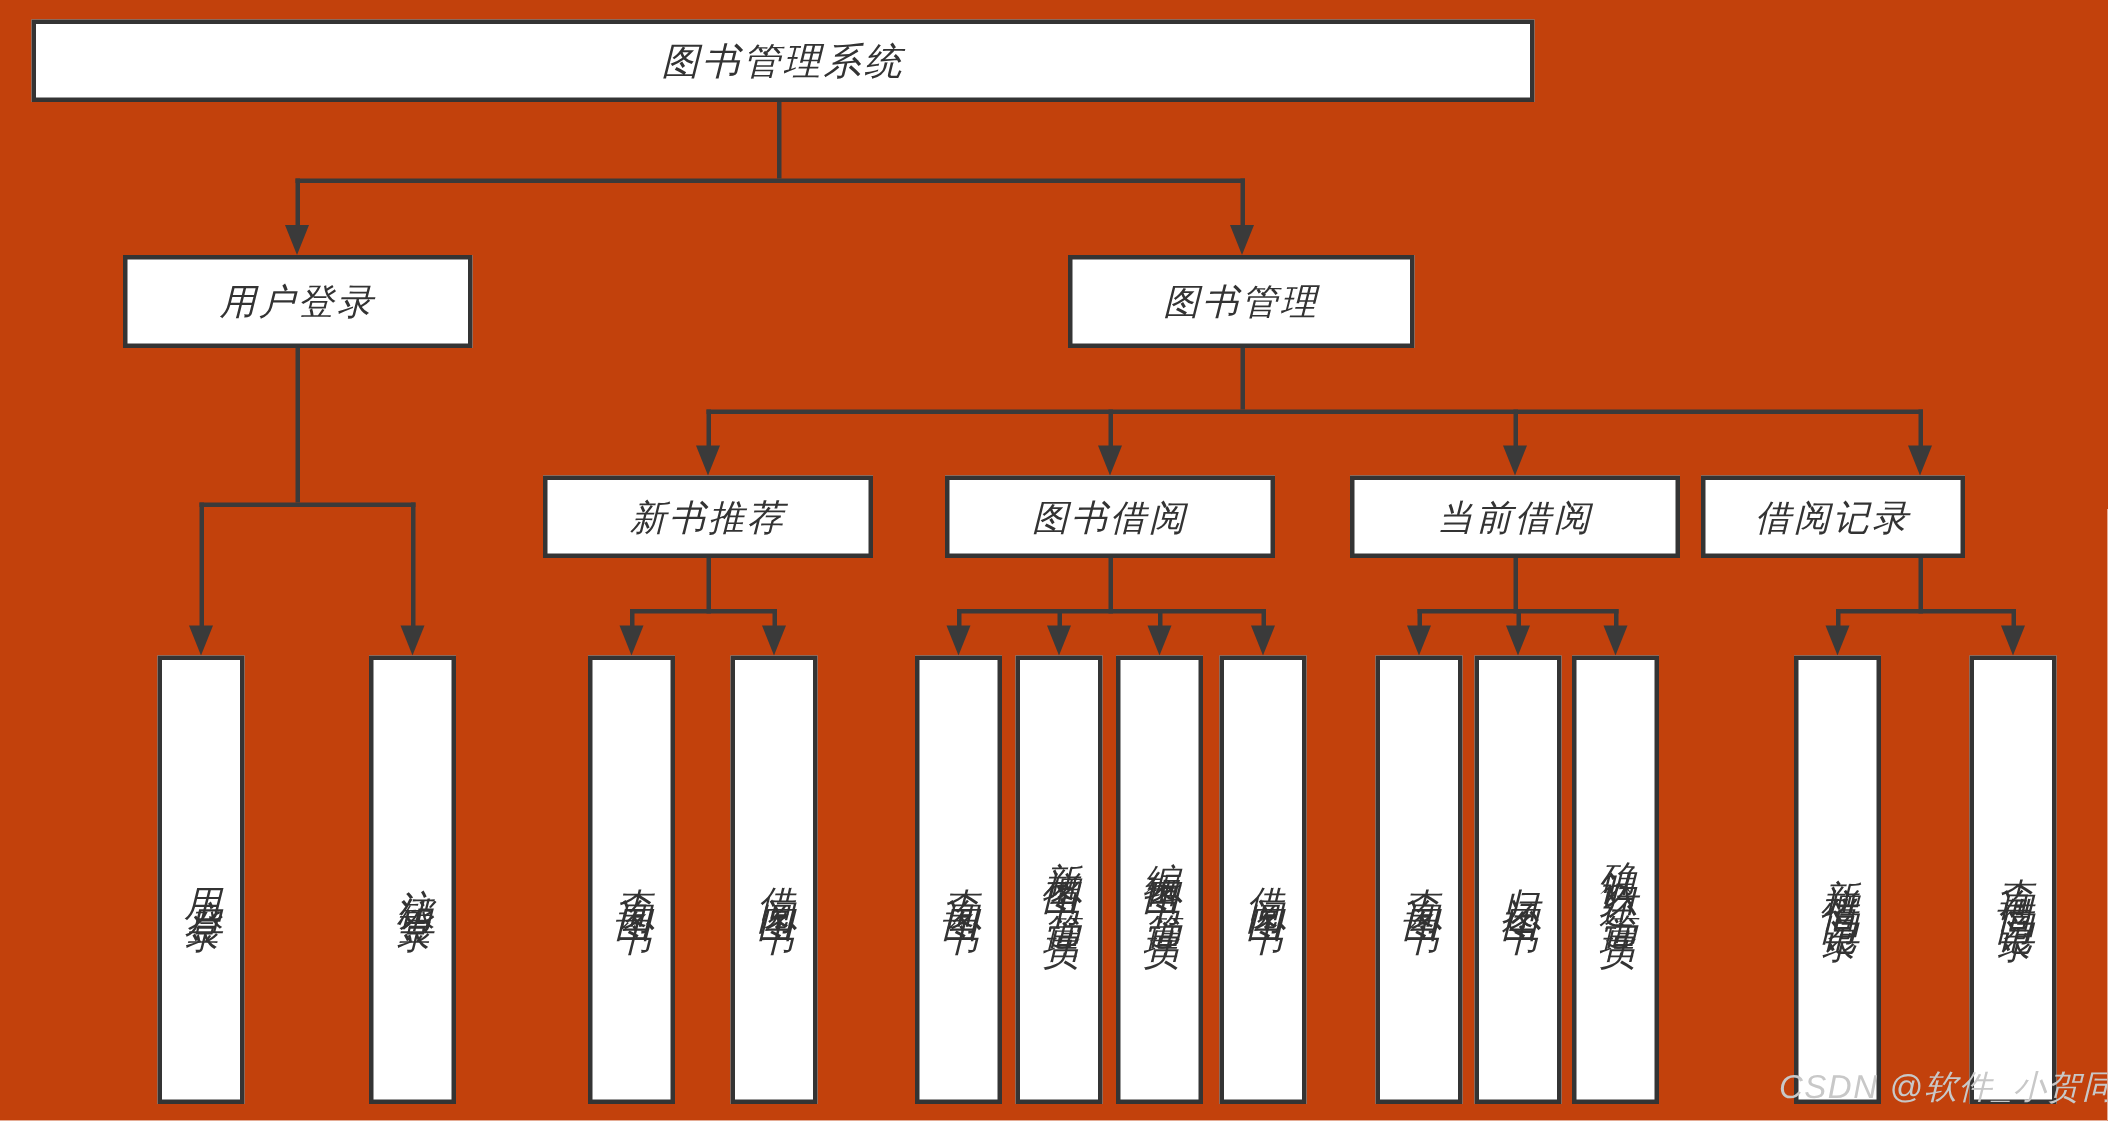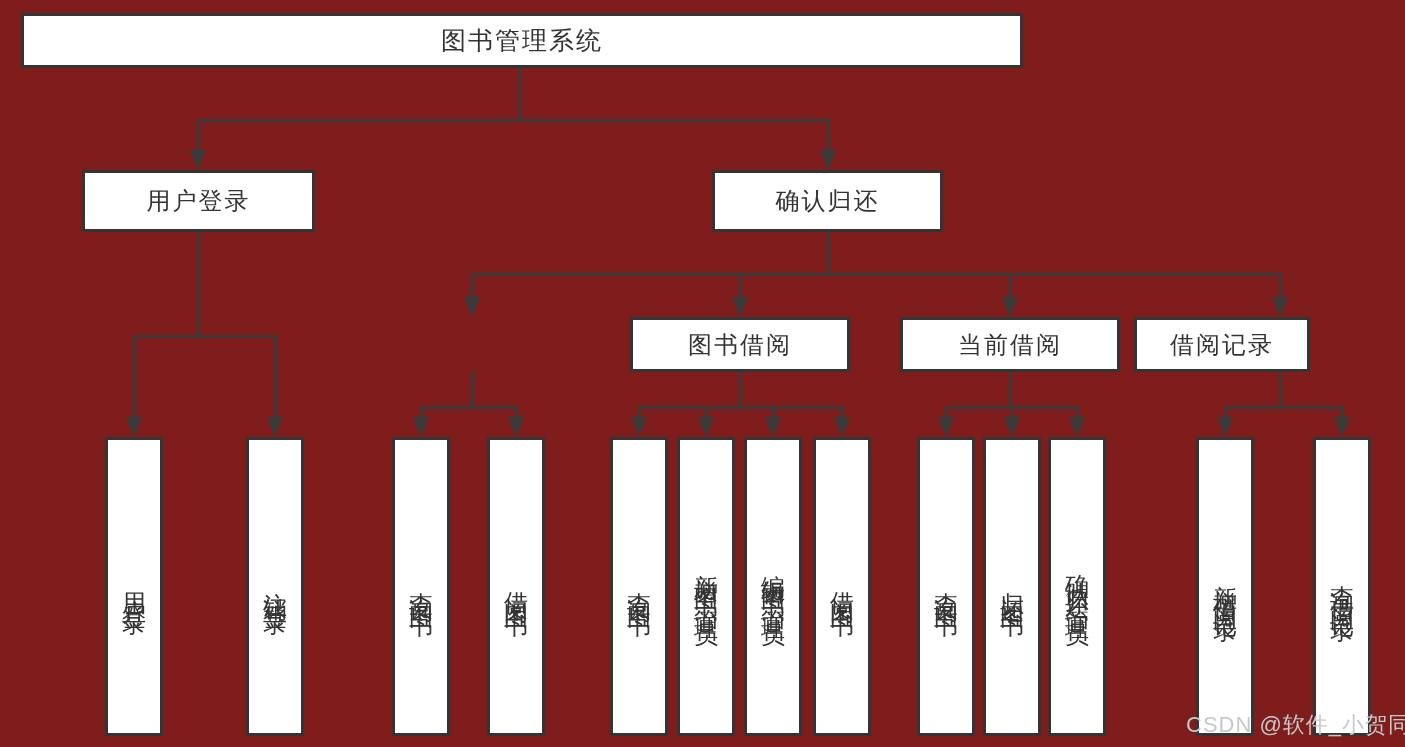--- a/index.html
+++ b/index.html
@@ -1,22 +1,23 @@
 <!DOCTYPE html>
 <html><head>
 <meta charset="utf-8">
 <style>
   html,body{margin:0;padding:0;background:#fff;}
   #stage{
     position:relative;
     width:1405px;height:747px;
-    background:#7f1d1d;
+    background:#c2410c;
     font-family:"Liberation Sans","DejaVu Sans",sans-serif;
     color:#333;
     overflow:hidden;
+    font-style:italic;
   }
   
   .hnode{
     position:absolute;
     border:3px solid #343434;
     background:#fff;
     box-sizing:border-box;
     display:flex;align-items:center;justify-content:center;
     font-size:24px;
     letter-spacing:2px;
@@ -67,40 +68,41 @@
   <div class="hnode" style="left:21px;top:13px;width:1002px;height:55px;font-size:25px;">图书管理系统</div>
 
   <div class="vl" style="left:518px;top:68px;height:51px;"></div>
   <div class="hl" style="left:197px;top:119px;width:633px;"></div>
   <div class="vl" style="left:197px;top:119px;height:35px;"></div>
   <div class="arrow" style="left:190px;top:150px;"></div>
   <div class="vl" style="left:827px;top:119px;height:35px;"></div>
   <div class="arrow" style="left:820px;top:150px;"></div>
 
   <div class="hnode" style="left:82px;top:170px;width:233px;height:62px;">用户登录</div>
-  <div class="hnode" style="left:712px;top:170px;width:231px;height:62px;">确认归还</div>
+  <div class="hnode" style="left:712px;top:170px;width:231px;height:62px;">图书管理</div>
 
   <div class="vl" style="left:197px;top:232px;height:103px;"></div>
   <div class="hl" style="left:133px;top:335px;width:144px;"></div>
   <div class="vl" style="left:133px;top:335px;height:86px;"></div>
   <div class="arrow" style="left:126px;top:417px;"></div>
   <div class="vl" style="left:274px;top:335px;height:86px;"></div>
   <div class="arrow" style="left:267px;top:417px;"></div>
 
   <div class="vl" style="left:827px;top:232px;height:41px;"></div>
   <div class="hl" style="left:471px;top:273px;width:811px;"></div>
   <div class="vl" style="left:471px;top:273px;height:28px;"></div>
   <div class="arrow" style="left:464px;top:297px;"></div>
   <div class="vl" style="left:739px;top:273px;height:28px;"></div>
   <div class="arrow" style="left:732px;top:297px;"></div>
   <div class="vl" style="left:1009px;top:273px;height:28px;"></div>
   <div class="arrow" style="left:1002px;top:297px;"></div>
   <div class="vl" style="left:1279px;top:273px;height:28px;"></div>
   <div class="arrow" style="left:1272px;top:297px;"></div>
 
+  <div class="hnode" style="left:362px;top:317px;width:220px;height:55px;">新书推荐</div>
   <div class="hnode" style="left:900px;top:317px;width:220px;height:55px;">当前借阅</div>
   <div class="hnode" style="left:630px;top:317px;width:220px;height:55px;">图书借阅</div>
   <div class="hnode" style="left:1134px;top:317px;width:176px;height:55px;">借阅记录</div>
 
   <div class="vl" style="left:471px;top:372px;height:37px;"></div>
   <div class="hl" style="left:420px;top:406px;width:98px;"></div>
   <div class="vl" style="left:420px;top:406px;height:14px;"></div>
   <div class="arrow" style="left:413px;top:417px;"></div>
   <div class="vl" style="left:515px;top:406px;height:14px;"></div>
   <div class="arrow" style="left:508px;top:417px;"></div>

